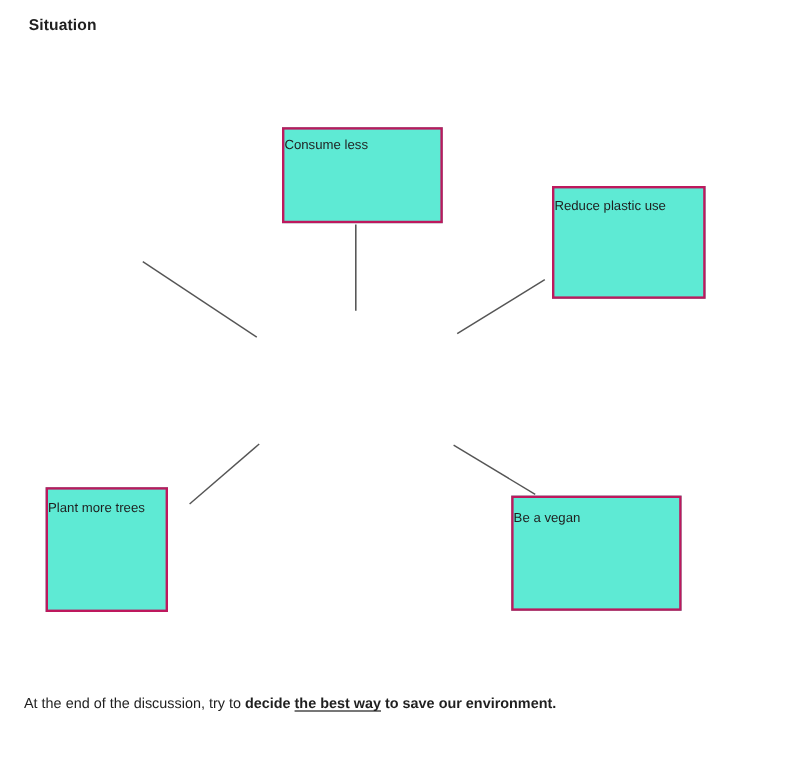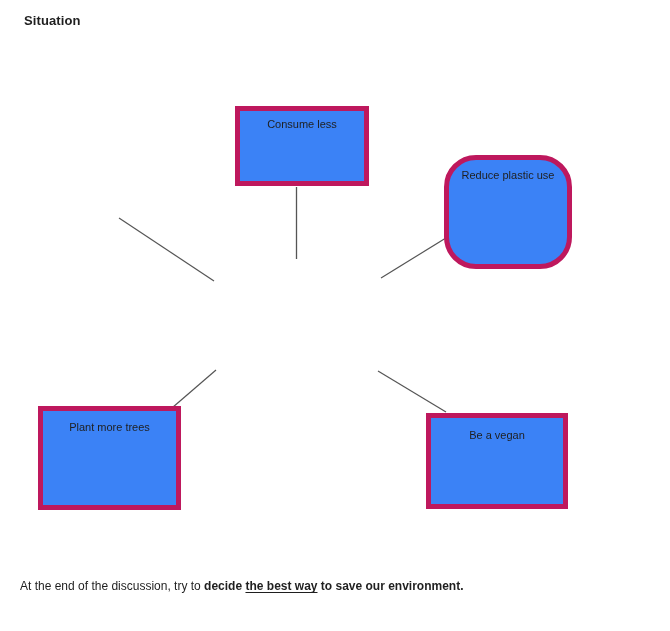--- a/index.html
+++ b/index.html
@@ -52,33 +52,33 @@
     position: absolute;
     left: 0;
     top: 0;
     width: 670px;
     height: 631px;
     pointer-events: none;
   }
   .node {
     position: absolute;
     box-sizing: border-box;
-    border: 5px solid #be185d;
-    background: #3b82f6;
-    text-align: center;
+    border: 2px solid #be185d;
+    background: #5eead4;
+    text-align: left;
     font-size: 11px;
     line-height: 14px;
   }
   .node .node-label { display: block; }
   .node-consume { left: 235px; top: 106px; width: 134px; height: 80px;  padding-top: 6px;  }
   .node-walk    { left: 12px;  top: 142px; width: 104px; height: 103px; padding-top: 7px;  }
-  .node-reduce  { left: 444px; top: 155px; width: 128px; height: 114px;  padding-top: 8px; border-radius: 32px;  }
+  .node-reduce  { left: 460px; top: 155px; width: 128px; height: 94px;  padding-top: 8px;  }
   .node-center  { left: 217px; top: 259px; width: 159px; height: 109px; padding-top: 9px;
                   font-size: 13px; line-height: 21px; }
-  .node-plant   { left: 38px;  top: 406px; width: 143px; height: 104px; padding-top: 9px;  }
+  .node-plant   { left: 38px;  top: 406px; width: 102px; height: 104px; padding-top: 9px;  }
   .node-vegan   { left: 426px; top: 413px; width: 142px; height: 96px;  padding-top: 10px; }
 </style>
 </head>
 <body>
 
 <div class="page">
 
   <h1 class="title">Situation</h1>
 
 

